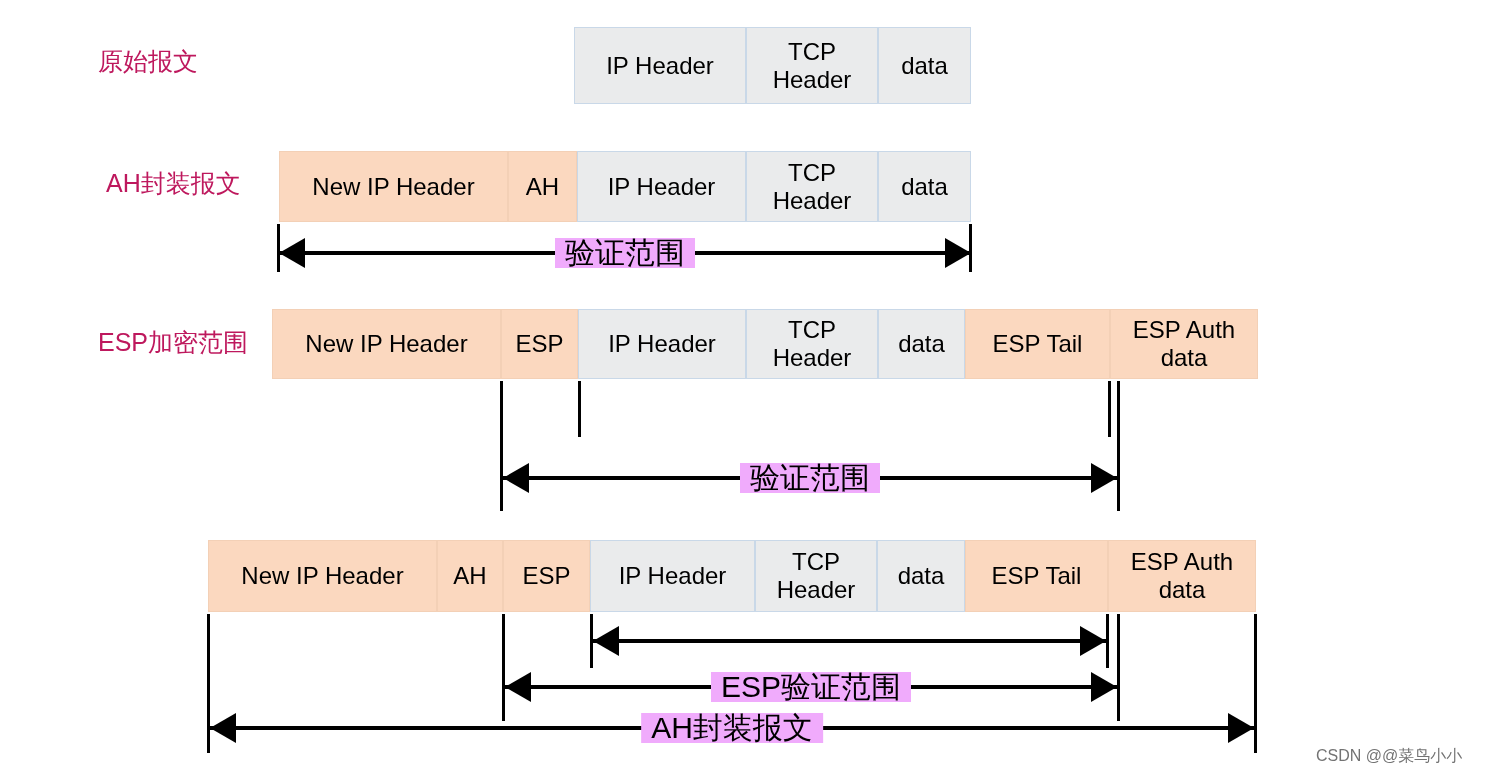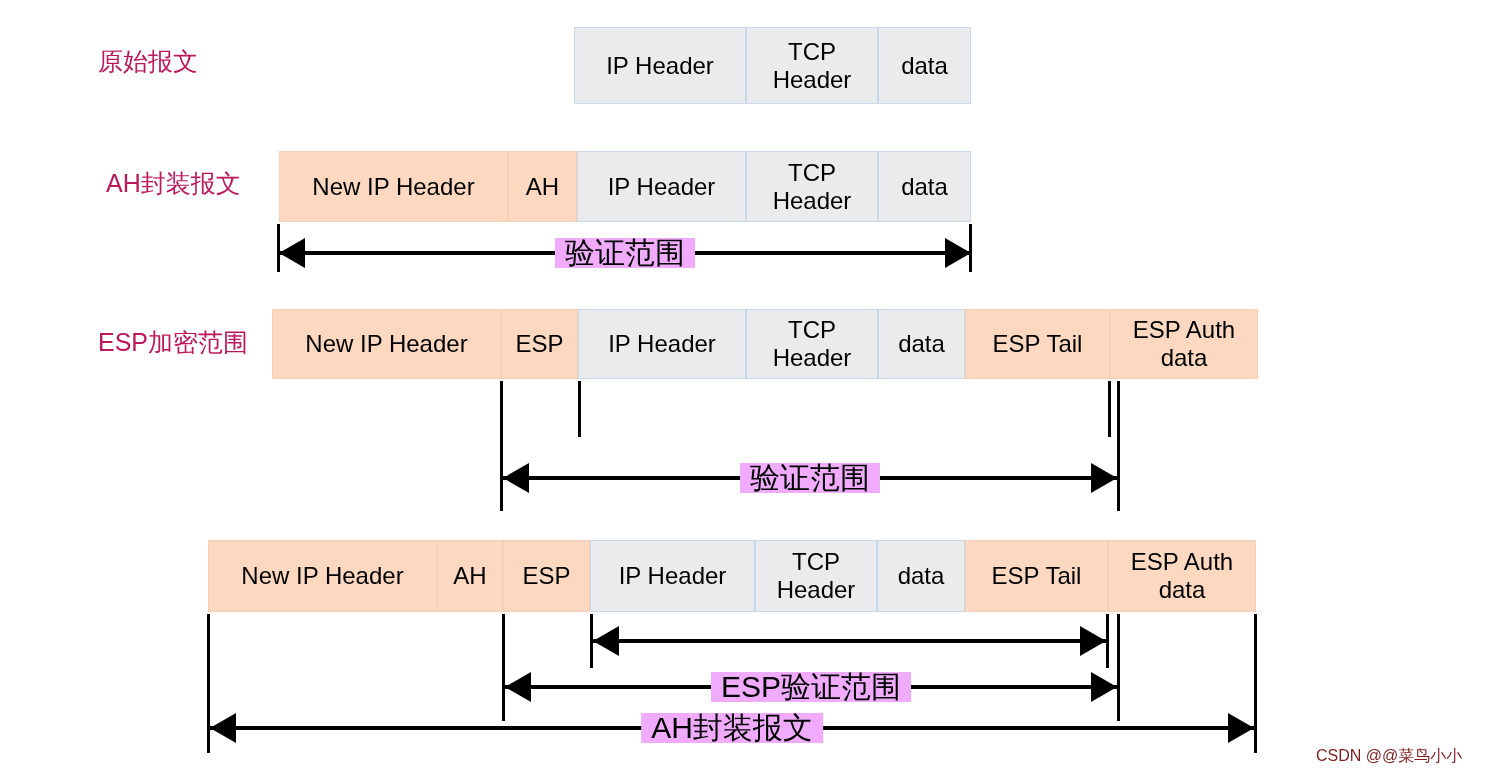--- a/index.html
+++ b/index.html
@@ -92,21 +92,21 @@
     background: #f0abfc;
     padding: 0 10px;
     font-size: 30px;
     line-height: 30px;
     color: #000000;
     white-space: nowrap;
   }
   .watermark {
     position: absolute;
     font-size: 16px;
-    color: #7f1d1d;
+    color: #737373;
     white-space: nowrap;
   }
 </style>
 </head>
 <body>
 
 <div id="canvas">
 
   <div class="row-label" style="left:78px; top:46px;">原始报文</div>
 

